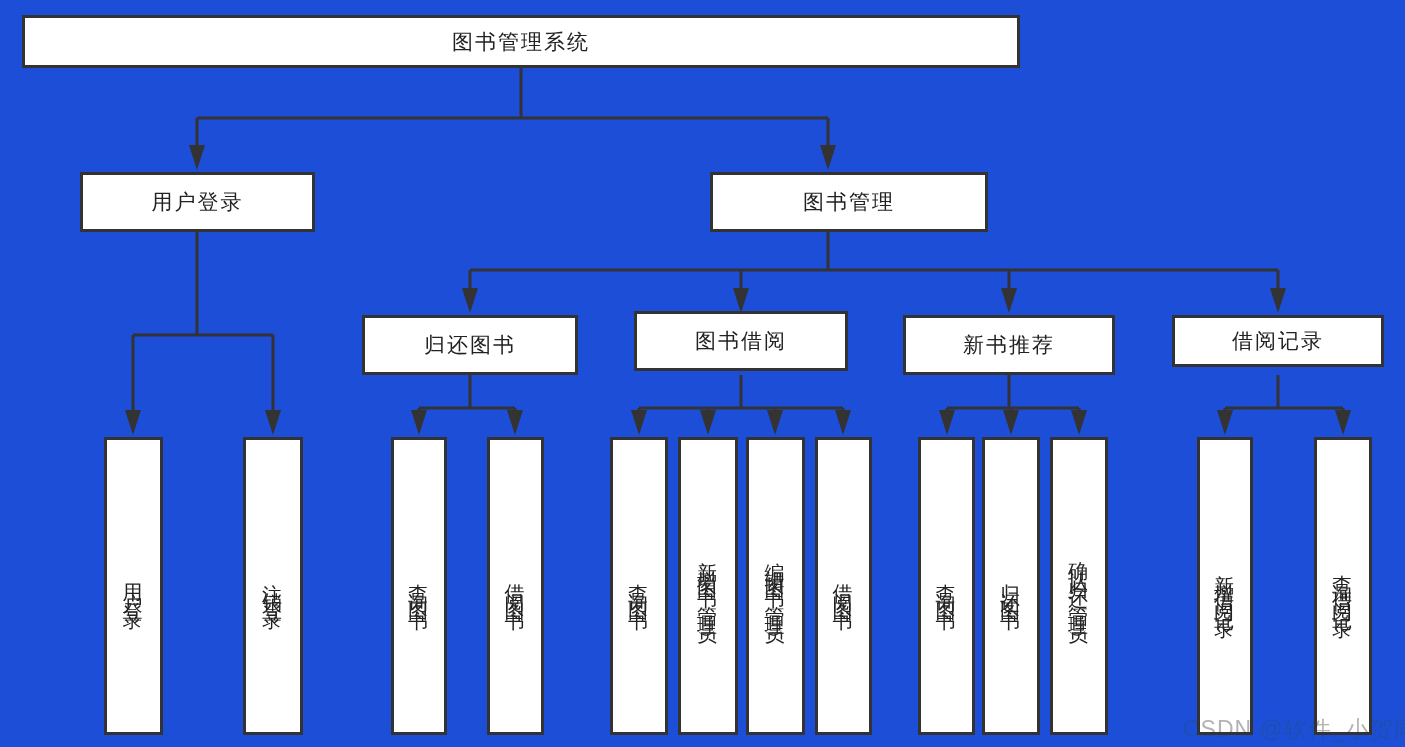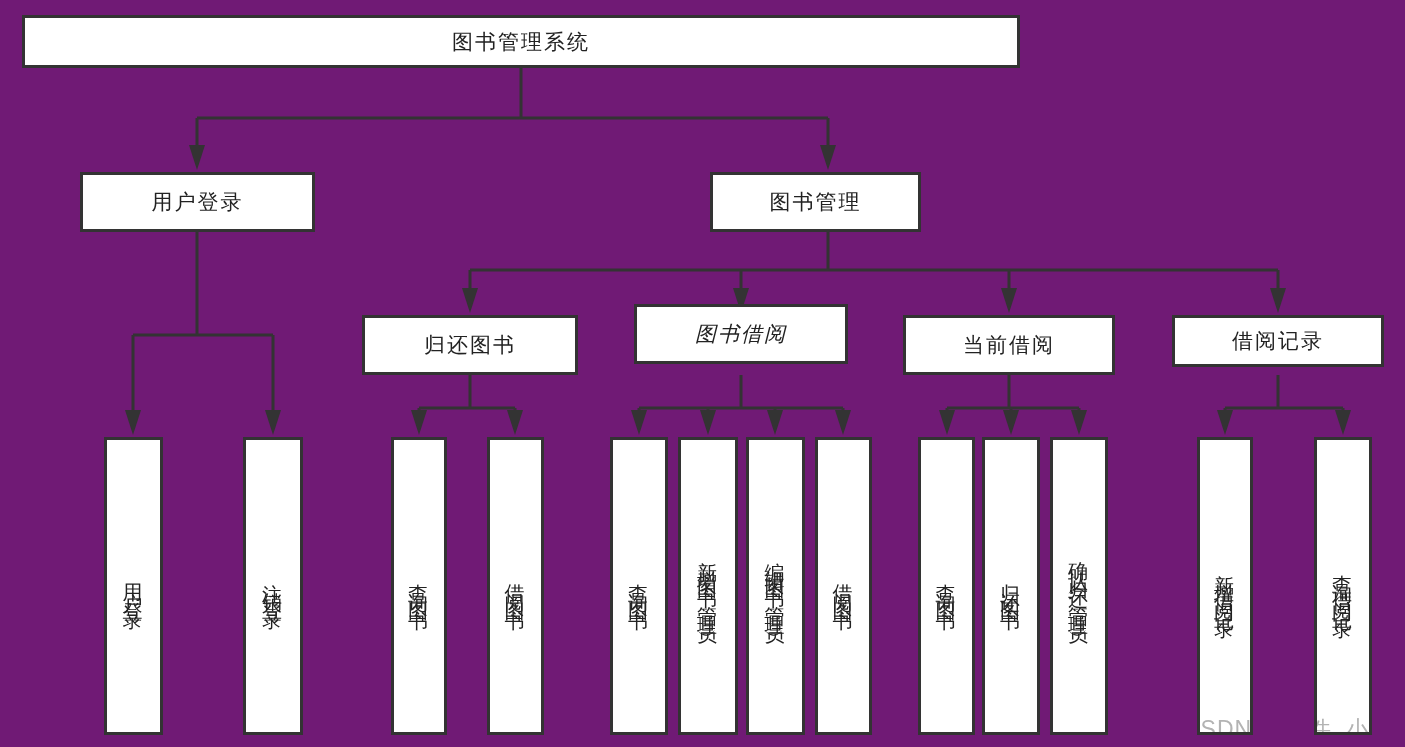--- a/index.html
+++ b/index.html
@@ -1,19 +1,19 @@
 <!DOCTYPE html>
 <html><head>
 <meta charset="utf-8">
 <style>
   html,body{margin:0;padding:0;background:#ffffff;}
   #stage{
     position:relative;
     width:1405px;height:747px;
-    background:#701a75;
+    background:#1d4ed8;
     font-family:"Liberation Sans","DejaVu Sans",sans-serif;
     overflow:hidden;
   }
   #wires{position:absolute;left:0;top:0;z-index:1;}
   .box{
     position:absolute;
     box-sizing:border-box;
     background:#ffffff;
     border:3px solid #333333;
     display:flex;
@@ -29,24 +29,24 @@
     text-orientation:mixed;
     font-size:20px;
     letter-spacing:9px;
     color:#222222;
     white-space:nowrap;
   }
   
   #root{left:22px;top:15px;width:998px;height:53px;}
   
   #l2-0{left:80px;top:172px;width:235px;height:60px;}
-  #l2-1{left:710px;top:172px;width:211px;height:60px;}
+  #l2-1{left:710px;top:172px;width:278px;height:60px;}
   
   #l3-0{left:362px;top:315px;width:216px;height:60px;}
-  #l3-1{left:634px;top:304px;width:214px;height:60px;font-style:italic;}
+  #l3-1{left:634px;top:311px;width:214px;height:60px;}
   #l3-2{left:903px;top:315px;width:212px;height:60px;}
   #l3-3{left:1172px;top:315px;width:212px;height:52px;}
   
   .leaf{top:437px;height:298px;}
   #g1-0{left:104px;width:59px;}
   #g1-1{left:243px;width:60px;}
   #g2-0{left:391px;width:56px;}
   #g2-1{left:487px;width:57px;}
   #g3-0{left:610px;width:58px;}
   #g3-1{left:678px;width:60px;}
@@ -130,21 +130,21 @@
     </g>
   </svg>
 
   <div class="box hbox" id="root">图书管理系统</div>
 
   <div class="box hbox" id="l2-0">用户登录</div>
   <div class="box hbox" id="l2-1">图书管理</div>
 
   <div class="box hbox" id="l3-0">归还图书</div>
   <div class="box hbox" id="l3-1">图书借阅</div>
-  <div class="box hbox" id="l3-2">当前借阅</div>
+  <div class="box hbox" id="l3-2">新书推荐</div>
   <div class="box hbox" id="l3-3">借阅记录</div>
 
   <div class="box vbox leaf" id="g1-0">
     <span>用户登录</span>
   </div>
   <div class="box vbox leaf" id="g1-1">
     <span>注销登录</span>
   </div>
 
   <div class="box vbox leaf" id="g2-0">

